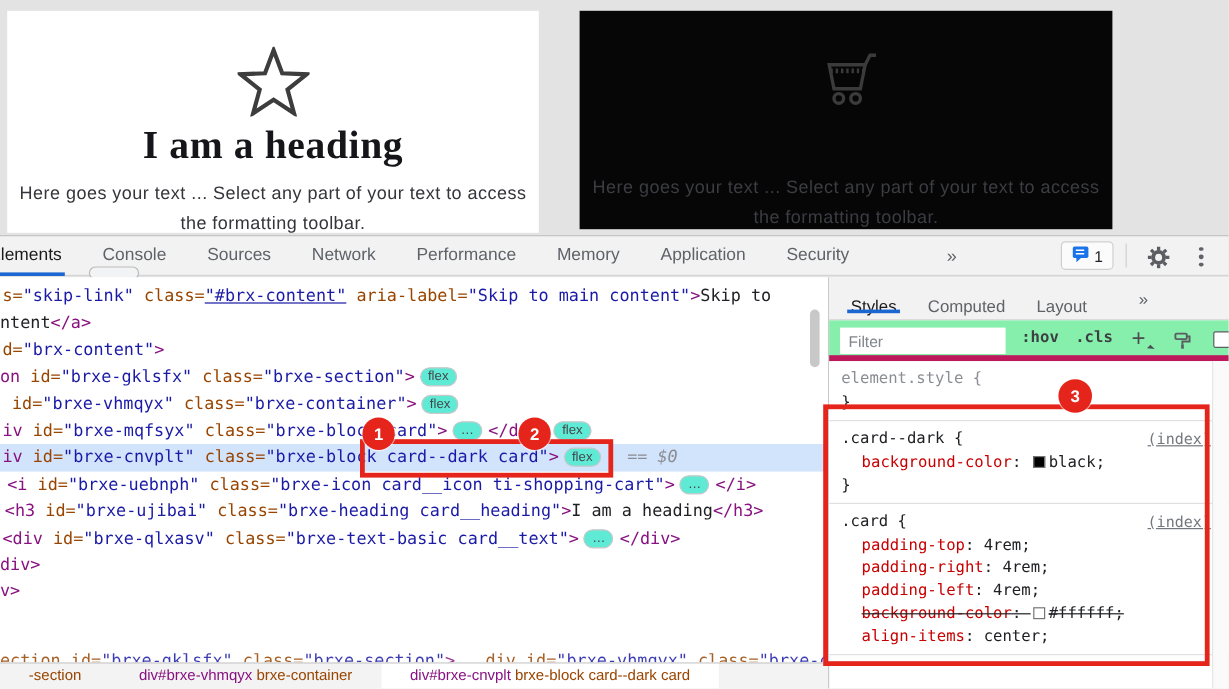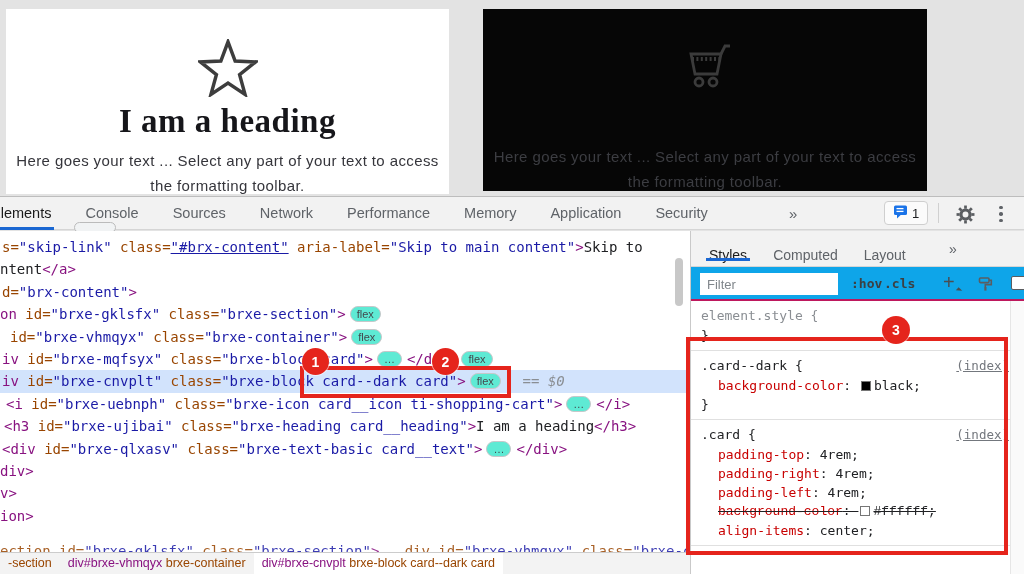--- a/index.html
+++ b/index.html
@@ -43,48 +43,48 @@
   .t-tag { color:#881280; } .t-attr { color:#994500; } .t-val { color:#1a1aa6; }
   .t-link { color:#1a1aa6; text-decoration:underline; } .t-txt { color:#202124; }
   .t-eq { color:#8a8e93; font-style:italic; }
   .pill { display:inline-block; font:11px/14px "Liberation Sans", sans-serif; color:#44484d; background:#5eead4; border:1px solid #c6c8ca; border-radius:9px; padding:0 6px; margin:0 5px 0 4px; vertical-align:1px; }
   .el-scrollthumb { position:absolute; left:675px; top:27px; width:8px; height:48px; background:#c8c8c8; border-radius:4px; }
   .ghost-row { position:absolute; left:0; top:310px; width:690px; height:11px; overflow:hidden; opacity:.85; }
   .ghost-row .dom-row { margin-top:-1px; }
 
   
   .breadcrumb { position:absolute; left:0; top:552px; width:690px; height:22px; background:#f3f3f3; border-top:1px solid #ccc; display:flex; align-items:center; font-size:12.5px; white-space:nowrap; overflow:hidden; }
-  .crumb { padding:0 8px; height:21px; line-height:21px; }
+  .crumb { padding:0 24px; height:21px; line-height:21px; }
   .crumb.selected { background:#ffffff; }
   .bc-tag { color:#881280; } .bc-cls { color:#994500; }
 
   
   .styles-panel { position:absolute; left:690px; top:231px; width:334px; height:343px; background:#fff; border-left:1px solid #c9c9c9; }
   .sp-tabs { position:relative; height:36px; background:#f2f2f2; border-bottom:1px solid #d5d5d5; display:flex; align-items:center; gap:26px; padding-left:18px; }
   .sp-tab { position:relative; font-size:14px; color:#5f6368; height:24px; line-height:36px; }
   .sp-tab.selected { color:#1a1a1a; }
   .sp-tab.selected::after { content:""; position:absolute; left:-3px; right:-3px; bottom:0; height:3px; background:#1a67d2; }
-  .sp-toolbar { position:relative; height:34px; background:#0ea5e9; border-bottom:2px solid #be185d; display:flex; align-items:center; }
+  .sp-toolbar { position:relative; height:34px; background:#86efac; border-bottom:5px solid #be185d; display:flex; align-items:center; }
   .filter-input { position:absolute; left:9px; top:6px; width:138px; height:22px; border:none; background:#fff; font-size:13px; padding:0 7px; color:#202124; outline:none; }
   .filter-input::placeholder { color:#80868b; }
   .sp-toggle { font:13px "DejaVu Sans Mono", monospace; font-weight:bold; color:#3c4043; }
-  .hov-toggle { position:absolute; left:160px; } .cls-toggle { position:absolute; left:193px; }
+  .hov-toggle { position:absolute; left:160px; } .cls-toggle { position:absolute; left:205px; }
   .plus-btn { position:absolute; left:252px; top:4px; font-size:20px; color:#4a4d51; }
   .plus-caret { position:absolute; left:266px; top:21px; width:0; height:0; border-left:4px solid transparent; border-top:5px solid #4a4d51; transform:rotate(-45deg); }
   .paint-btn { position:absolute; left:286px; top:8px; }
   .half-icon { position:absolute; left:320px; top:9px; width:16px; height:14px; border:1.6px solid #5a5d61; border-radius:2px; background:#fff; }
 
   .css-sections { position:relative; background:#fff; }
   .css-section { border-bottom:1px solid #e0e0e0; padding:5px 3px 5px 10px; font:13px/19px "DejaVu Sans Mono", monospace; color:#202124; overflow:hidden; }
   .css-selhead { line-height:20px; }
   .css-sel.muted { color:#8a8e93; }
   .idx-link { float:right; color:#73777d; text-decoration:underline; margin-right:12px; font-size:12.5px;margin-left:40px; }
   .css-prop { padding-left:17px; }
   .prop-name { color:#c80000; }
-  .css-prop.struck { text-decoration:line-through;font-family:Liberation Mono, monospace; }
+  .css-prop.struck { text-decoration:line-through; }
   .sw { display:inline-block; width:10px; height:10px; border:1px solid #767676; margin:0 3px 0 2px; vertical-align:-1px; }
   .sp-scrollstrip { position:absolute; right:0; top:70px; bottom:0; width:14px; background:#fafafa; border-left:1px solid #e6e6e6; }
 
   
   .ann-box { position:absolute; border:4px solid #e5241c; z-index:8; }
   .ann-circle { position:absolute; z-index:9; background:#e5241c; border-radius:50%; color:#fff; font-weight:bold; font-size:14px; display:flex; align-items:center; justify-content:center; box-shadow:0 0 0 1px rgba(255,255,255,.55); }
 </style>
 </head>
 <body>
 
@@ -180,21 +180,20 @@
         <div class="dom-row" style="padding-left: 2px;"><span class="t-attr">d=</span><span class="t-val">"brx-content"</span><span class="t-tag">&gt;</span></div>
         <div class="dom-row" style="padding-left: 0px;"><span class="t-tag">on</span><span class="t-attr"> id=</span><span class="t-val">"brxe-gklsfx"</span><span class="t-attr"> class=</span><span class="t-val">"brxe-section"</span><span class="t-tag">&gt;</span><span class="pill">flex</span></div>
         <div class="dom-row" style="padding-left: 10px;"><span class="t-attr">id=</span><span class="t-val">"brxe-vhmqyx"</span><span class="t-attr"> class=</span><span class="t-val">"brxe-container"</span><span class="t-tag">&gt;</span><span class="pill">flex</span></div>
         <div class="dom-row" style="padding-left: 2px;"><span class="t-tag">iv</span><span class="t-attr"> id=</span><span class="t-val">"brxe-mqfsyx"</span><span class="t-attr"> class=</span><span class="t-val">"brxe-block card"</span><span class="t-tag">&gt;</span><span class="pill">…</span><span class="t-tag">&lt;/div&gt;</span><span class="pill">flex</span></div>
         <div class="dom-row selected" style="padding-left: 2px;"><span class="t-tag">iv</span><span class="t-attr"> id=</span><span class="t-val">"brxe-cnvplt"</span><span class="t-attr"> class=</span><span class="t-val">"brxe-block card--dark card"</span><span class="t-tag">&gt;</span><span class="pill">flex</span><span class="t-eq">  == $0</span></div>
         <div class="dom-row" style="padding-left: 6px;"><span class="t-tag">&lt;i</span><span class="t-attr"> id=</span><span class="t-val">"brxe-uebnph"</span><span class="t-attr"> class=</span><span class="t-val">"brxe-icon card__icon ti-shopping-cart"</span><span class="t-tag">&gt;</span><span class="pill">…</span><span class="t-tag">&lt;/i&gt;</span></div>
         <div class="dom-row" style="padding-left: 4px;"><span class="t-tag">&lt;h3</span><span class="t-attr"> id=</span><span class="t-val">"brxe-ujibai"</span><span class="t-attr"> class=</span><span class="t-val">"brxe-heading card__heading"</span><span class="t-tag">&gt;</span><span class="t-txt">I am a heading</span><span class="t-tag">&lt;/h3&gt;</span></div>
         <div class="dom-row" style="padding-left: 2px;"><span class="t-tag">&lt;div</span><span class="t-attr"> id=</span><span class="t-val">"brxe-qlxasv"</span><span class="t-attr"> class=</span><span class="t-val">"brxe-text-basic card__text"</span><span class="t-tag">&gt;</span><span class="pill">…</span><span class="t-tag">&lt;/div&gt;</span></div>
         <div class="dom-row" style="padding-left: 0px;"><span class="t-tag">div&gt;</span></div>
         <div class="dom-row" style="padding-left: 0px;"><span class="t-tag">v&gt;</span></div>
-        <div class="dom-row" style="padding-left: 0px;"><span class="t-tag">ion&gt;</span></div>
       </div>
     <div class="ghost-row">
         <div class="dom-row" id="ghost-row"><span class="t-attr">ection id=</span><span class="t-val">"brxe-gklsfx"</span><span class="t-attr"> class=</span><span class="t-val">"brxe-section"</span><span class="t-tag">&gt;   </span><span class="t-attr">div id=</span><span class="t-val">"brxe-vhmqyx"</span><span class="t-attr"> class=</span><span class="t-val">"brxe-container"</span></div>
       </div>
     <div class="el-scrollthumb"></div>
   </div>
 
   <div class="breadcrumb" id="breadcrumb">
       <span class="crumb"><span class="bc-tag"></span><span class="bc-cls">-section</span></span>
       <span class="crumb"><span class="bc-tag">div#brxe-vhmqyx</span><span class="bc-cls"> brxe-container</span></span>

